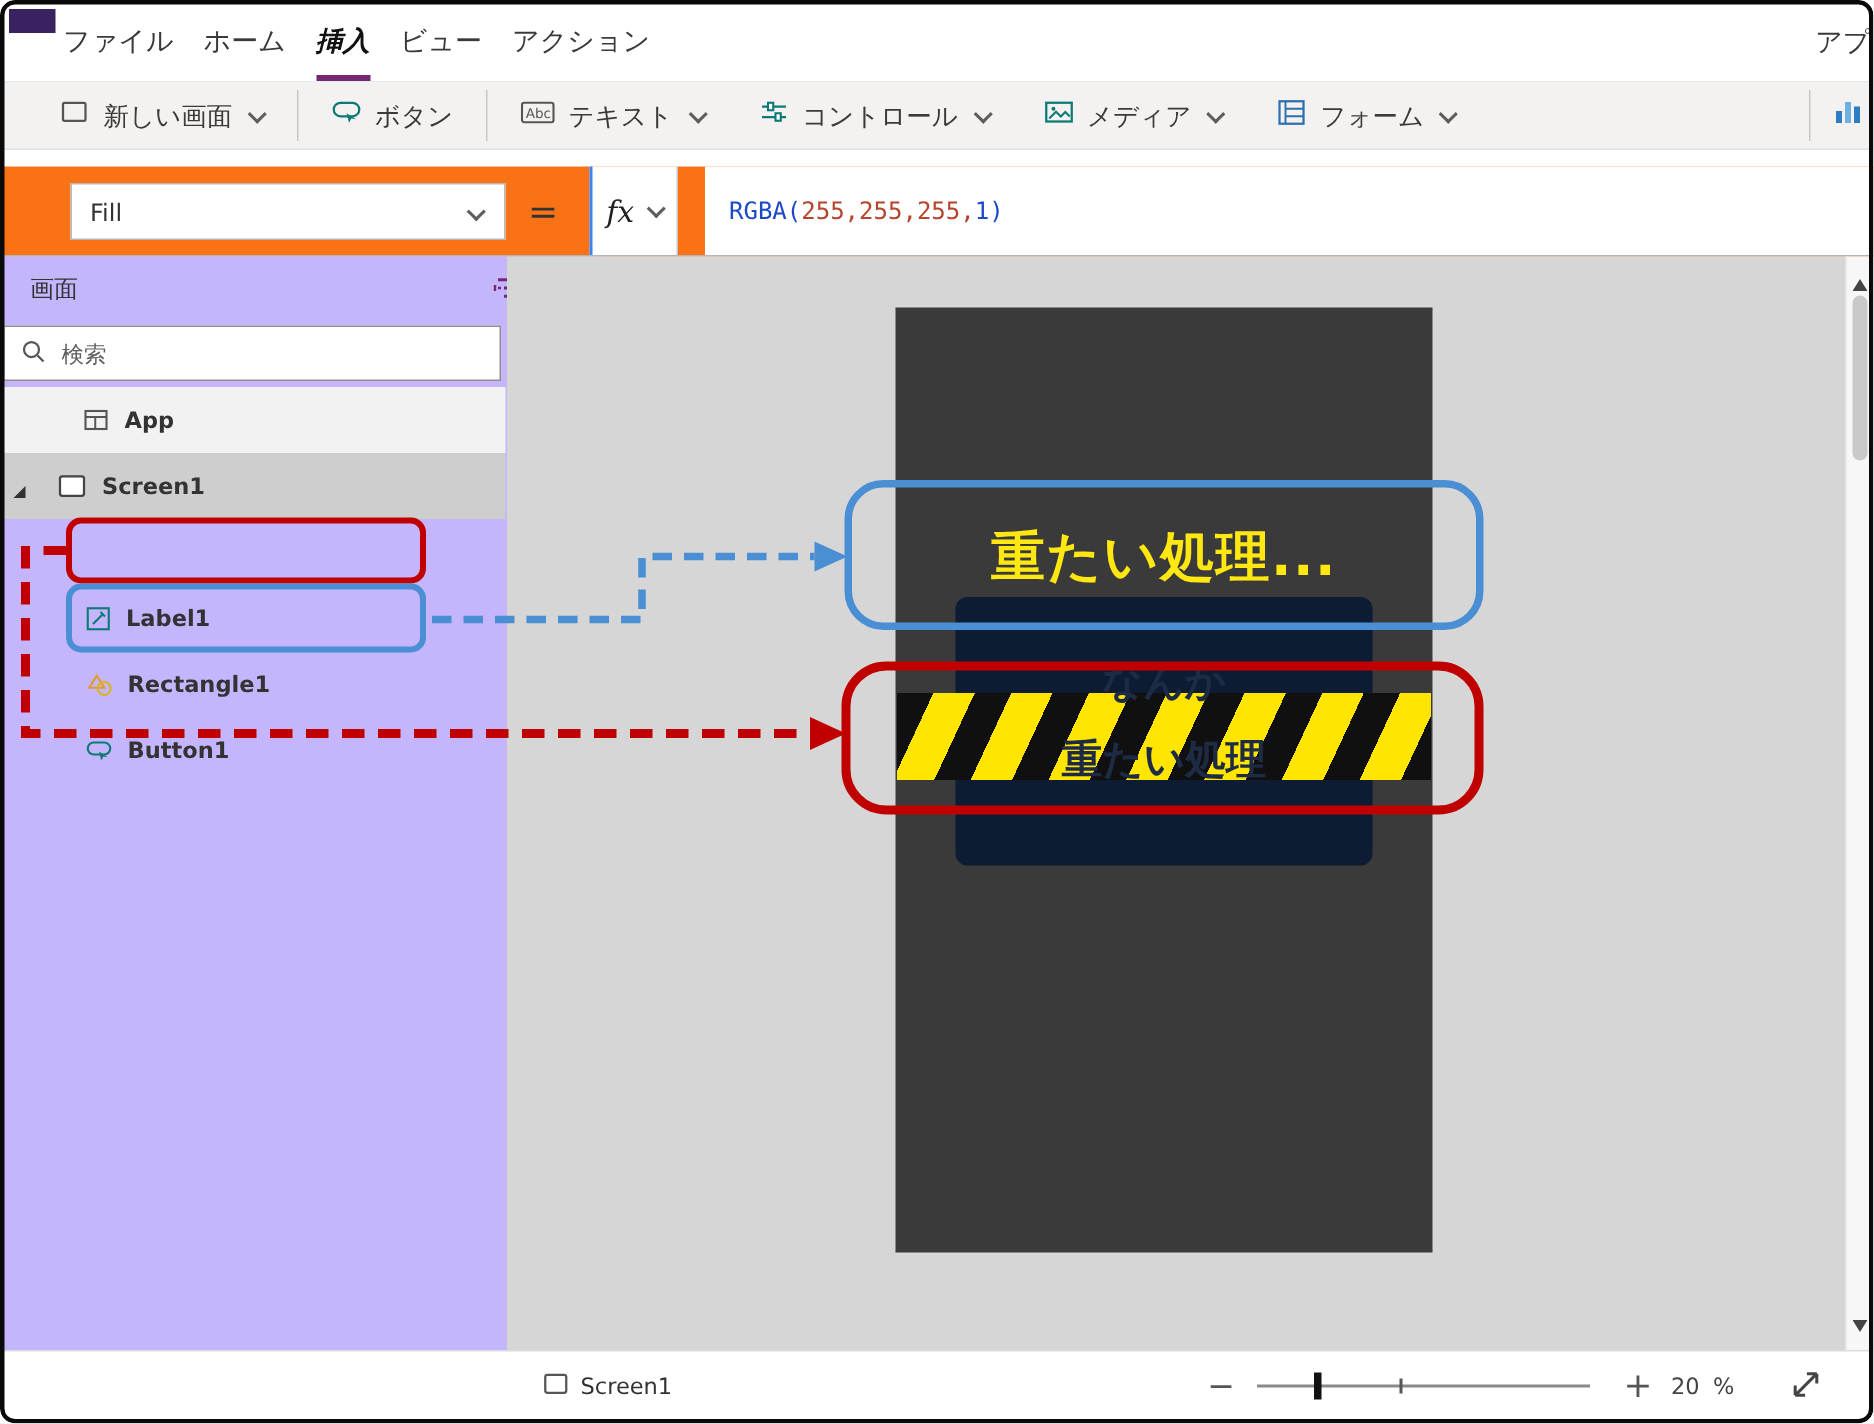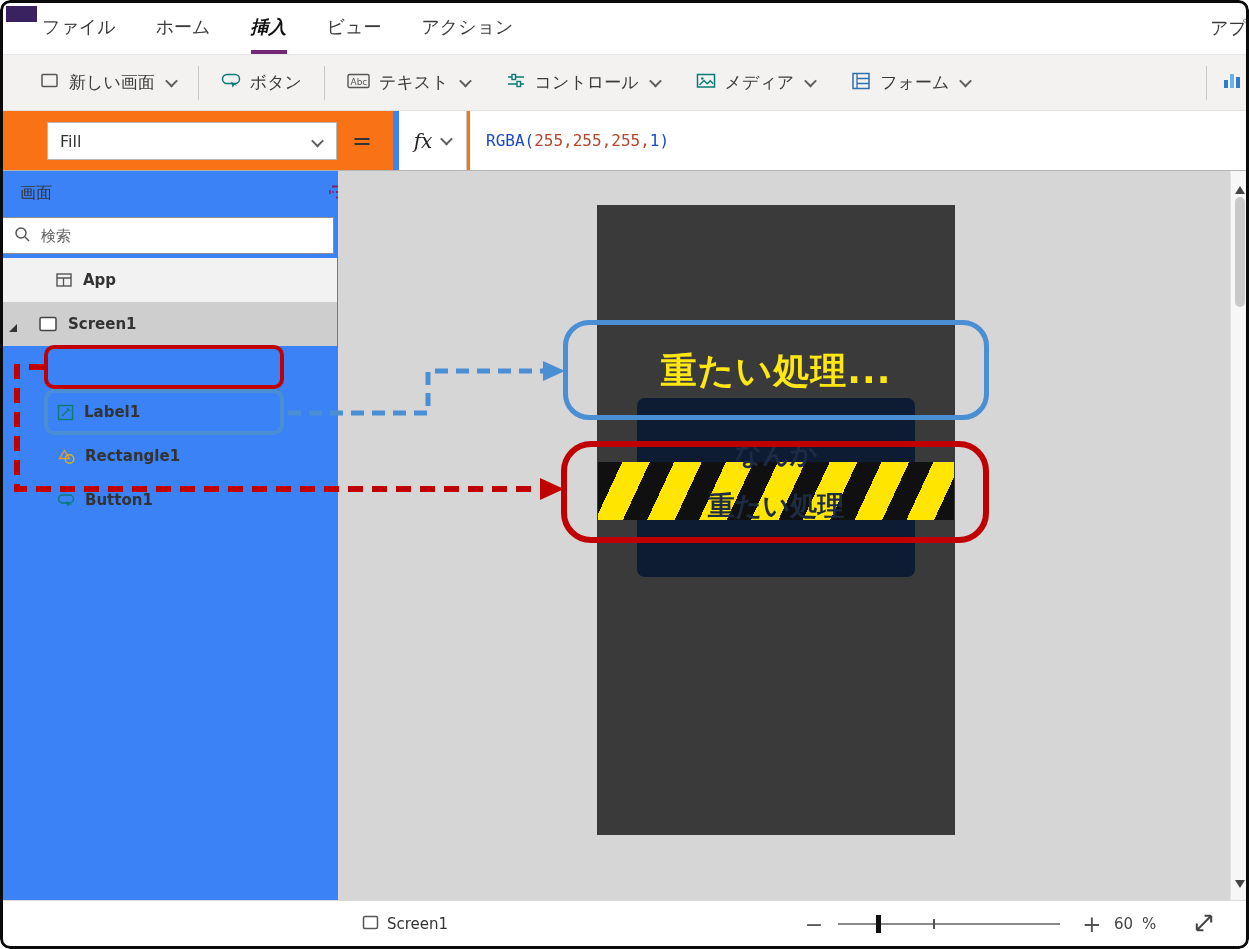--- a/index.html
+++ b/index.html
@@ -5,63 +5,63 @@
   html,body{margin:0;padding:0;background:#fff;}
   .app{
     position:relative;width:1249px;height:949px;background:#fff;
     font-family:"DejaVu Sans","Liberation Sans",sans-serif;color:#333;
     border-radius:10px;overflow:hidden;
   }
   .frame{position:absolute;inset:0;border:3px solid #0a0a0a;border-radius:10px;z-index:200;pointer-events:none;}
 
   
   .menubar{position:absolute;left:0;top:0;width:1249px;height:55px;background:#fff;
-    display:flex;align-items:stretch;padding-left:42px;box-sizing:border-box;gap:40px;
+    display:flex;align-items:stretch;padding-left:42px;box-sizing:border-box;gap:20px;
     border-bottom:1px solid #e8e8e8;}
   .purple-chip{position:absolute;left:6px;top:6px;width:31px;height:16px;background:#3a2260;z-index:5;}
   .mitem{display:flex;align-items:center;font-size:18px;color:#3b3a39;cursor:pointer;
     border-bottom:4px solid transparent;box-sizing:border-box;padding-top:4px;}
   .mitem.active{font-weight:bold;color:#111;border-bottom-color:#742774;font-style:italic;}
   .menu-right{position:absolute;right:2px;top:0;height:55px;display:flex;align-items:center;
     font-size:18px;color:#3b3a39;}
 
   
-  .ribbon{position:absolute;left:0;top:55px;width:1249px;height:56px;background:#f3f2f1;
+  .ribbon{position:absolute;left:0;top:55px;width:1249px;height:45px;background:#f3f2f1;
     display:flex;align-items:stretch;padding-left:22px;box-sizing:border-box;
     border-bottom:1px solid #e1e1e1;}
   .rbtn{display:flex;align-items:center;gap:9px;padding:0 18px;font-size:17px;color:#3b3a39;cursor:pointer;}
   .rdiv{width:1px;height:34px;background:#c9c7c5;align-self:center;margin:0 4px;}
   .chev{display:inline-block;width:7px;height:7px;border-right:2px solid #5f5e5c;
     border-bottom:2px solid #5f5e5c;transform:rotate(45deg) translate(-1px,-1px);margin-left:3px;}
   .rspacer{flex:1;}
   .rbtn.chart{padding:0 6px 0 12px;}
 
   
   .formula-row{position:absolute;left:0;top:111px;width:1249px;height:60px;background:#f97316;
     border-bottom:1px solid #b5b5b5;box-sizing:border-box;}
   .fill-select{position:absolute;left:47px;top:11px;width:290px;height:38px;background:#fff;
     border:1px solid #b9b7b5;box-sizing:border-box;display:flex;align-items:center;
     padding-left:12px;font-size:16px;color:#333;cursor:pointer;}
   .fill-select .chev{position:absolute;right:14px;top:15px;}
   .equals{position:absolute;left:352px;top:0;height:60px;display:flex;align-items:center;
     font-size:24px;color:#333;}
-  .fx-cell{position:absolute;left:393px;top:0;width:74px;height:59px;background:#fff;
-    border-left:6px solid #3b82f6;border-right:1px solid #c8c6c4;box-sizing:border-box;
+  .fx-cell{position:absolute;left:393px;top:0;width:59px;height:59px;background:#fff;
+    border-left:2px solid #3b82f6;border-right:1px solid #c8c6c4;box-sizing:border-box;
     display:flex;align-items:center;justify-content:center;gap:7px;cursor:pointer;}
   .fx-label{font-family:"DejaVu Serif","Liberation Serif",serif;font-style:italic;font-size:20px;color:#222;}
   .formula-input{position:absolute;left:470px;top:0;width:779px;height:59px;background:#fff;
     display:flex;align-items:center;padding-left:16px;box-sizing:border-box;
     font-family:"DejaVu Sans Mono","Liberation Mono",monospace;font-size:16px;cursor:text;}
   .tk-func{color:#1d49c8;}
   .tk-num{color:#b5452c;}
   .tk-punct{color:#b5452c;}
   .tk-numb{color:#1d49c8;}
 
   
-  .left-panel{position:absolute;left:0;top:171px;width:399px;height:729px;background:#3b82f6;
+  .left-panel{position:absolute;left:0;top:171px;width:399px;height:729px;background:#c4b5fd;
     border-right:1px solid #c4c4c4;box-sizing:border-box;}
   .panel-title{position:absolute;left:20px;top:12px;font-size:16px;color:#333;}
   .panel-icons{position:absolute;top:12px;right:16px;display:flex;gap:16px;}
   .pi{cursor:pointer;}
   .searchbox{position:absolute;left:2px;top:46px;width:332px;height:37px;background:#fff;
     border:1px solid #8f8f8f;box-sizing:border-box;display:flex;align-items:center;gap:8px;
     padding-left:10px;}
   .searchbox input{border:none;outline:none;flex:1;font-size:15px;color:#333;
     font-family:"DejaVu Sans","Liberation Sans",sans-serif;background:transparent;}
   .searchbox input::placeholder{color:#5f5f5f;opacity:1;}
@@ -363,21 +363,21 @@
       </span>
       <span>Screen1</span>
     </div>
     <div class="zoom-out">−</div>
     <div class="zoom-track">
       <div class="line"></div>
       <div class="zoom-thumb"></div>
       <div class="zoom-tick"></div>
     </div>
     <div class="zoom-in">+</div>
-    <div class="zoom-val">60</div>
+    <div class="zoom-val">20</div>
     <div class="zoom-unit">%</div>
     <span class="expand">
       <svg width="24" height="24" viewBox="0 0 20 20" fill="none">
           <path d="M4 16 L16 4 M16 4 V9.5 M16 4 H10.5 M4 16 V10.5 M4 16 H9.5" stroke="#444" stroke-width="1.7"></path>
         </svg>
     </span>
   </div>
 
   <div class="frame"></div>
 </div>

